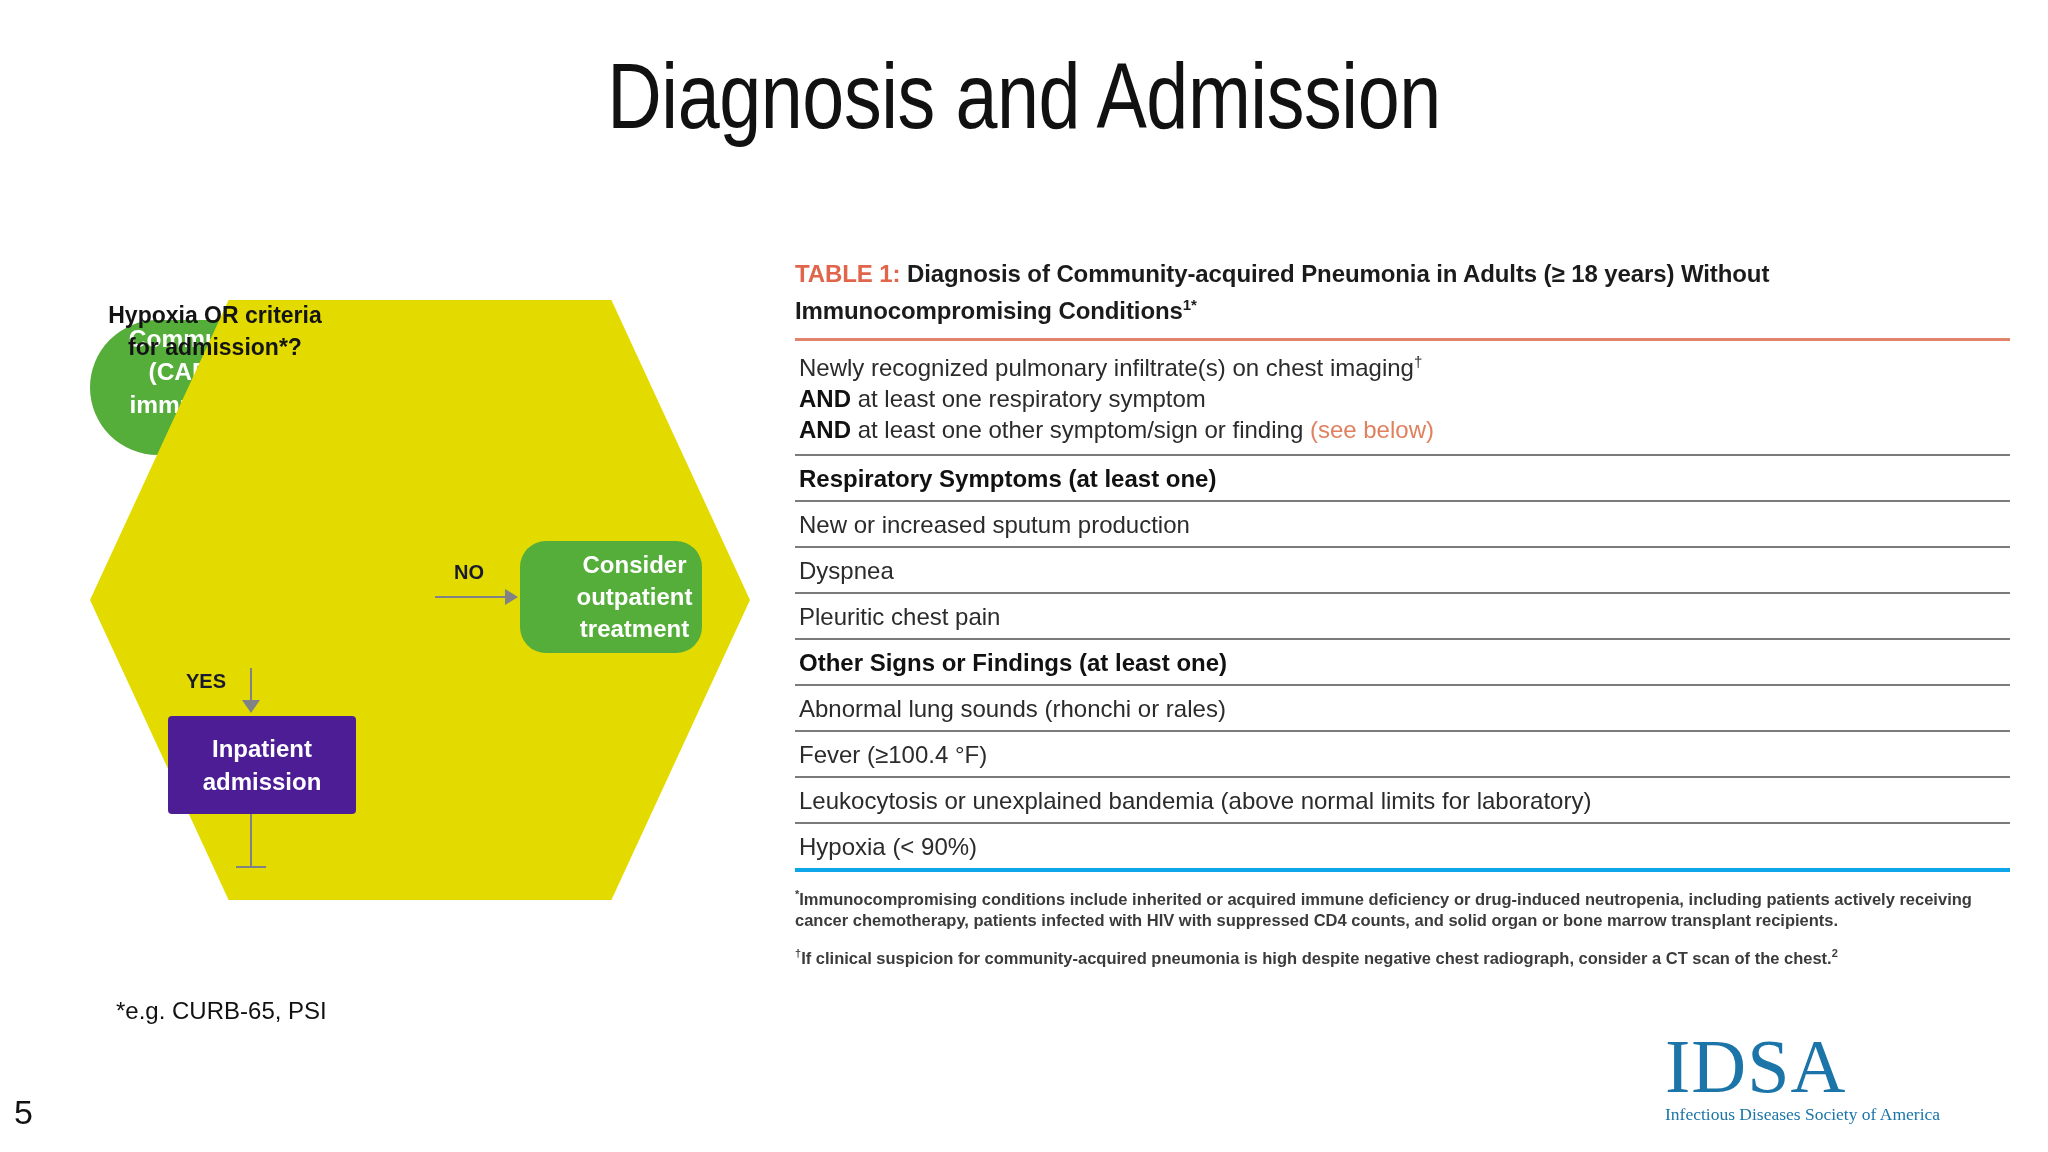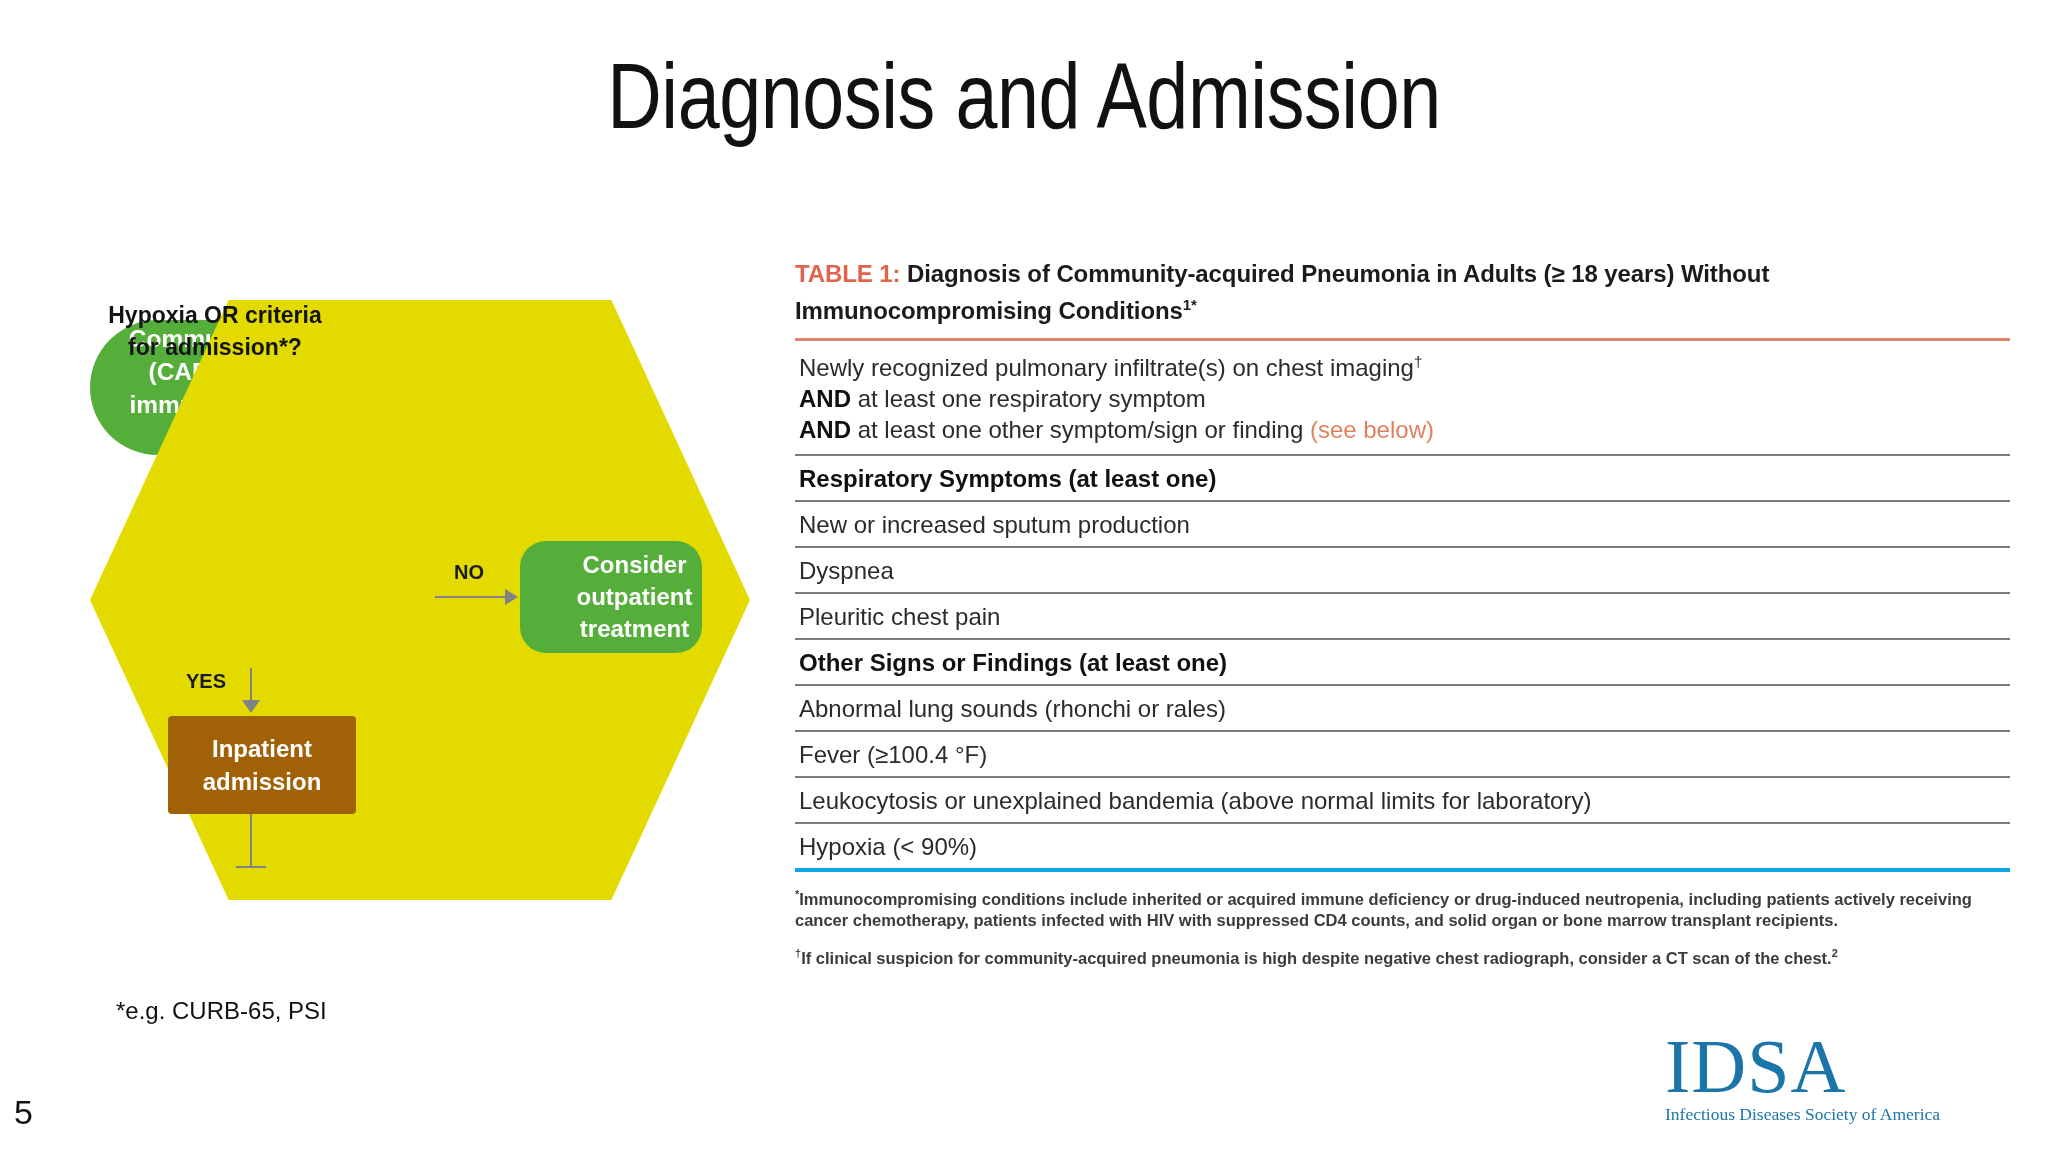--- a/index.html
+++ b/index.html
@@ -29,21 +29,21 @@
 
   .node{
     position:absolute;
     display:flex;align-items:center;justify-content:center;
     text-align:center;
     box-sizing:border-box;
     color:#ffffff;
     font-weight:bold;
   }
   .node-green{background:#55AE3A;}
-  .node-blue{background:#a16207;}
+  .node-blue{background:#4c1d95;}
 
   #node-cap{
     left:0px;top:20px;width:460px;height:135px;
     border-radius:70px;
     font-size:24.5px;line-height:33px;
     padding:0 28px;
     flex-direction:column;
   }
   #node-cap .tbl-link{
     text-decoration:underline;

